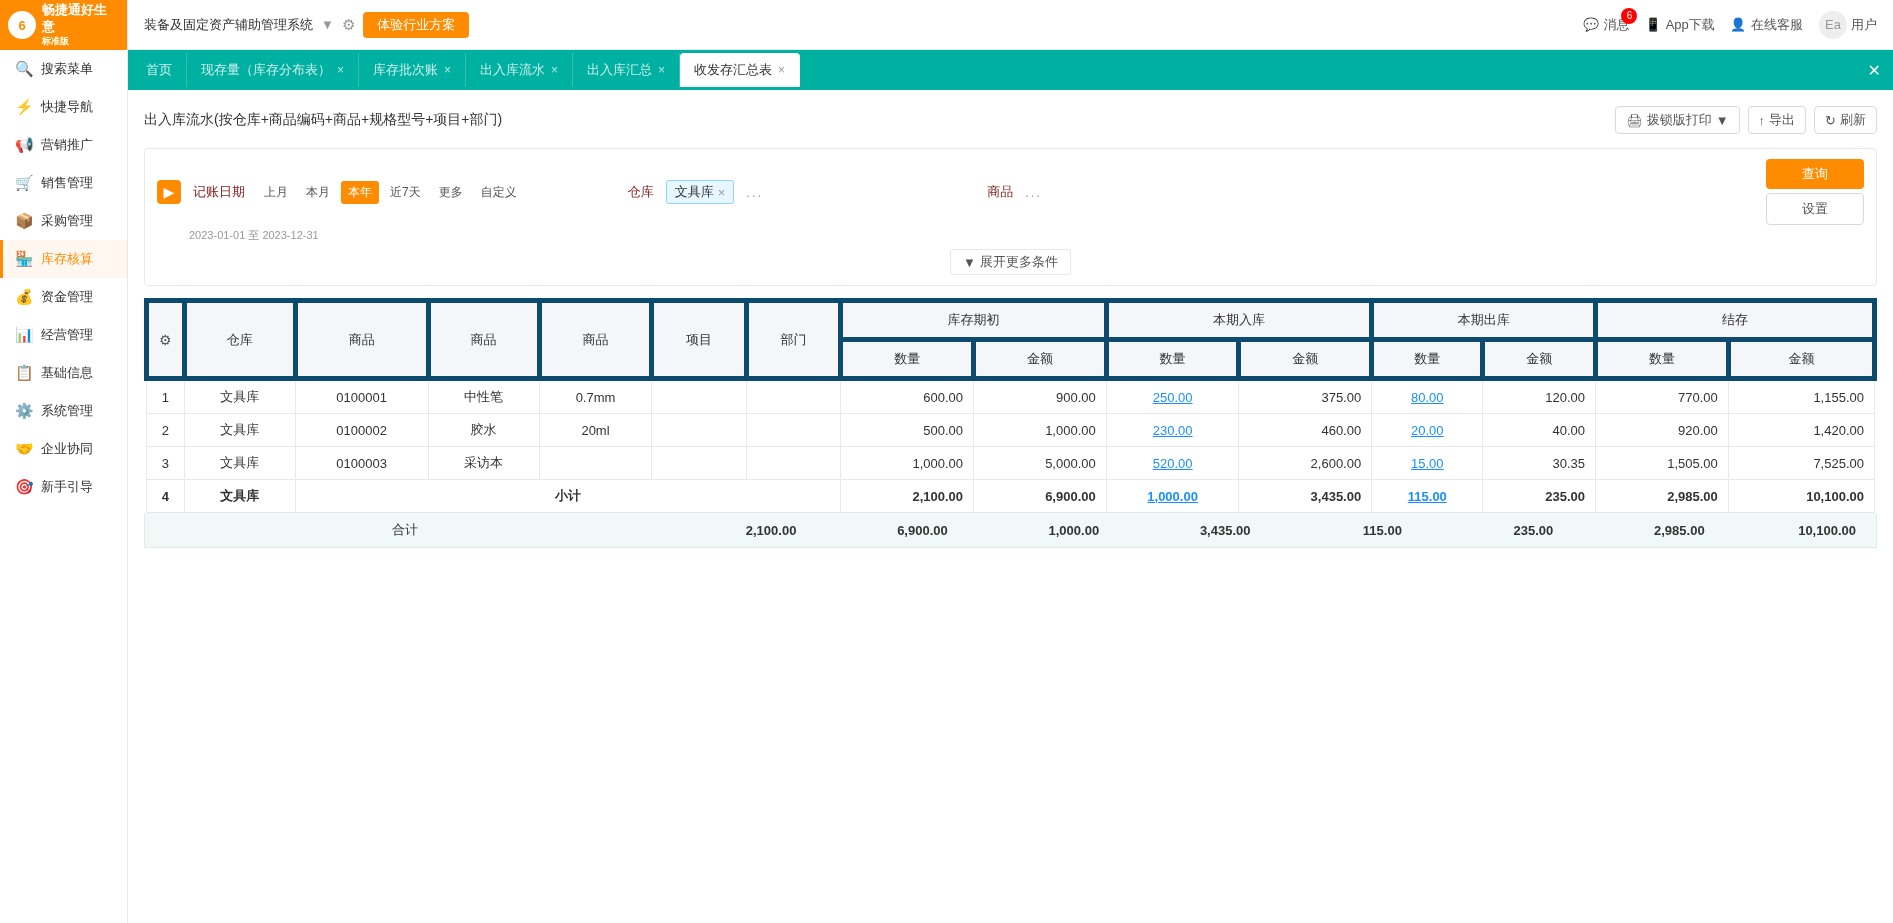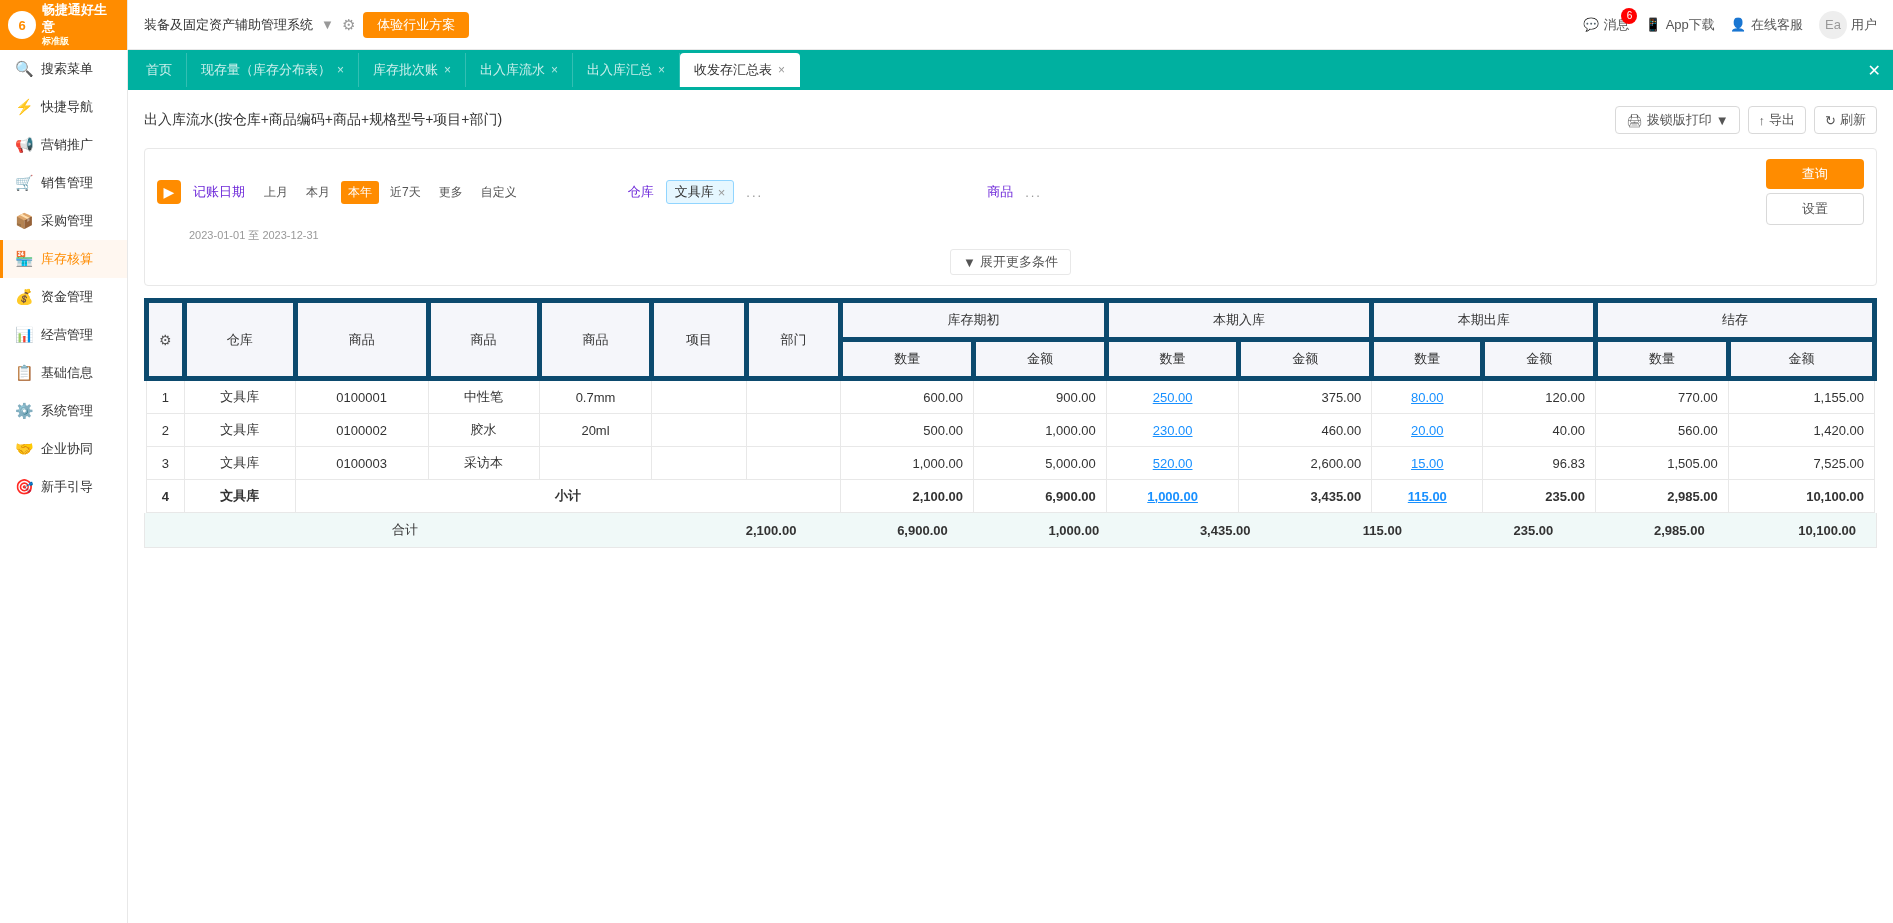--- a/index.html
+++ b/index.html
@@ -46,21 +46,21 @@
     .page-title { font-size: 15px; color: #333; font-weight: normal; margin-bottom: 14px; display: flex; align-items: center; justify-content: space-between; }
     .page-title-text { font-size: 14px; color: #333; }
     .page-actions { display: flex; gap: 8px; align-items: center; }
     .btn-action { display: flex; align-items: center; gap: 4px; border: 1px solid #d9d9d9; background: #fff; border-radius: 4px; padding: 4px 10px; cursor: pointer; color: #555; font-size: 12px; }
     .btn-refresh { display: flex; align-items: center; gap: 4px; border: 1px solid #d9d9d9; background: #fff; border-radius: 4px; padding: 4px 10px; cursor: pointer; color: #555; font-size: 12px; }
 
     
     .filter-area { background: #fff; border: 1px solid #e8e8e8; border-radius: 4px; padding: 10px 12px; margin-bottom: 12px; }
     .filter-row { display: flex; align-items: center; gap: 12px; flex-wrap: wrap; }
     .filter-toggle { width: 24px; height: 24px; background: #ff8c00; color: #fff; border-radius: 4px; display: flex; align-items: center; justify-content: center; cursor: pointer; font-size: 14px; flex-shrink: 0; }
-    .filter-label { color: #6d28d9; font-size: 13px; flex-shrink: 0; }
+    .filter-label { color: #7f1d1d; font-size: 13px; flex-shrink: 0; }
     .date-shortcuts { display: flex; gap: 4px; align-items: center; }
     .date-btn { padding: 2px 6px; border-radius: 3px; cursor: pointer; font-size: 12px; color: #555; border: 1px solid transparent; }
     .date-btn.active { background: #ff8c00; color: #fff; border-radius: 3px; }
     .date-range-text { font-size: 11px; color: #999; margin-top: 2px; }
     .filter-tag { display: flex; align-items: center; gap: 4px; background: #e6f7ff; border: 1px solid #91d5ff; border-radius: 3px; padding: 2px 8px; font-size: 12px; color: #333; }
     .filter-tag .remove { cursor: pointer; color: #999; }
     .filter-dots { color: #999; cursor: pointer; letter-spacing: 2px; }
     .filter-expand { display: flex; align-items: center; justify-content: center; margin-top: 6px; }
     .expand-btn { display: flex; align-items: center; gap: 4px; color: #555; font-size: 12px; cursor: pointer; border: 1px solid #e8e8e8; border-radius: 3px; padding: 3px 12px; }
 
@@ -332,37 +332,37 @@
     <td>胶水</td>
     <td>20ml</td>
     <td></td>
     <td></td>
     <td class="num-cell">500.00</td>
     <td class="num-cell">1,000.00</td>
     <td class="link-cell">230.00</td>
     <td class="num-cell">460.00</td>
     <td class="link-cell">20.00</td>
     <td class="num-cell">40.00</td>
-    <td class="num-cell">560.00</td>
+    <td class="num-cell">920.00</td>
     <td class="num-cell">1,420.00</td>
   </tr>
             <tr>
     <td>3</td>
     <td>文具库</td>
     <td>0100003</td>
     <td>采访本</td>
     <td></td>
     <td></td>
     <td></td>
     <td class="num-cell">1,000.00</td>
     <td class="num-cell">5,000.00</td>
     <td class="link-cell">520.00</td>
     <td class="num-cell">2,600.00</td>
     <td class="link-cell">15.00</td>
-    <td class="num-cell">96.83</td>
+    <td class="num-cell">30.35</td>
     <td class="num-cell">1,505.00</td>
     <td class="num-cell">7,525.00</td>
   </tr>
             <tr class="subtotal-row">
   <td>4</td>
   <td style="font-weight:bold;">文具库</td>
   <td colspan="5" style="font-weight:bold;">小计</td>
   <td class="num-cell">2,100.00</td>
   <td class="num-cell">6,900.00</td>
   <td class="link-cell">1,000.00</td>

